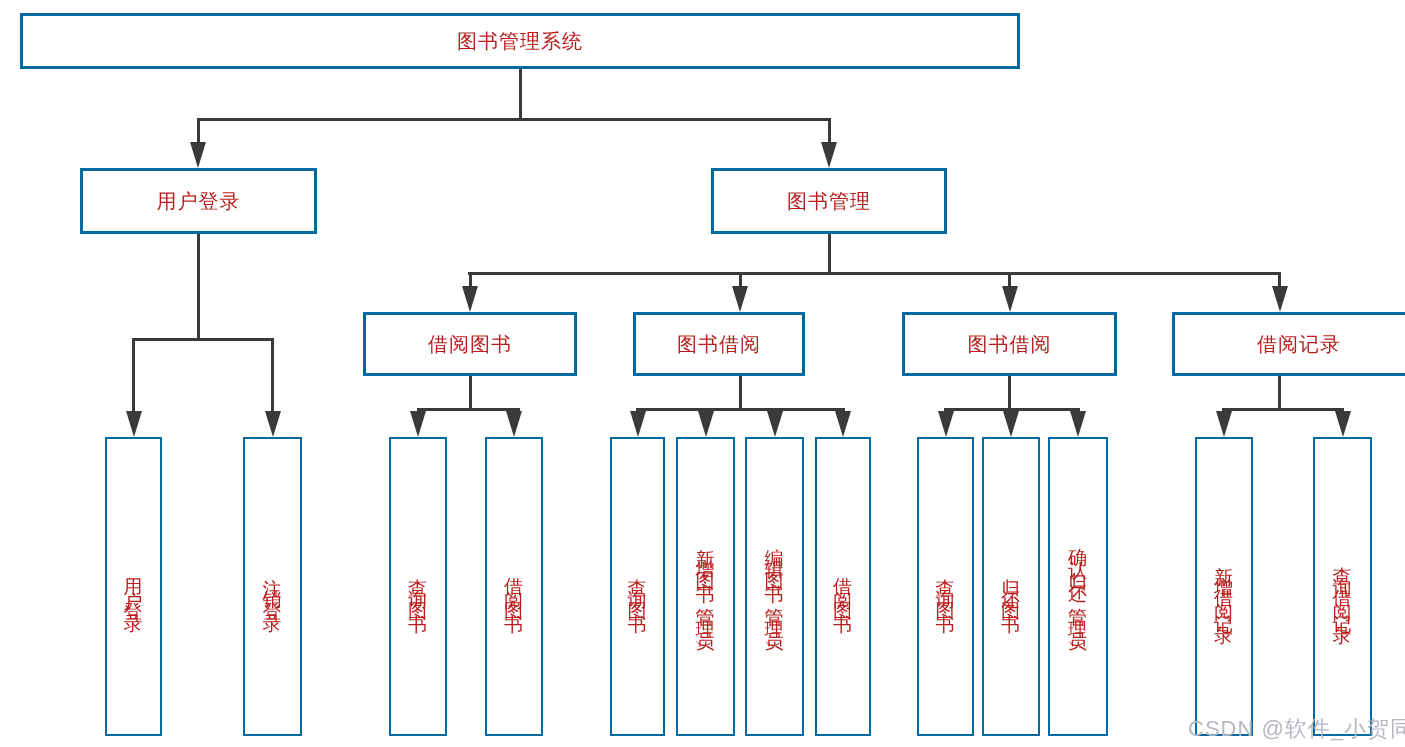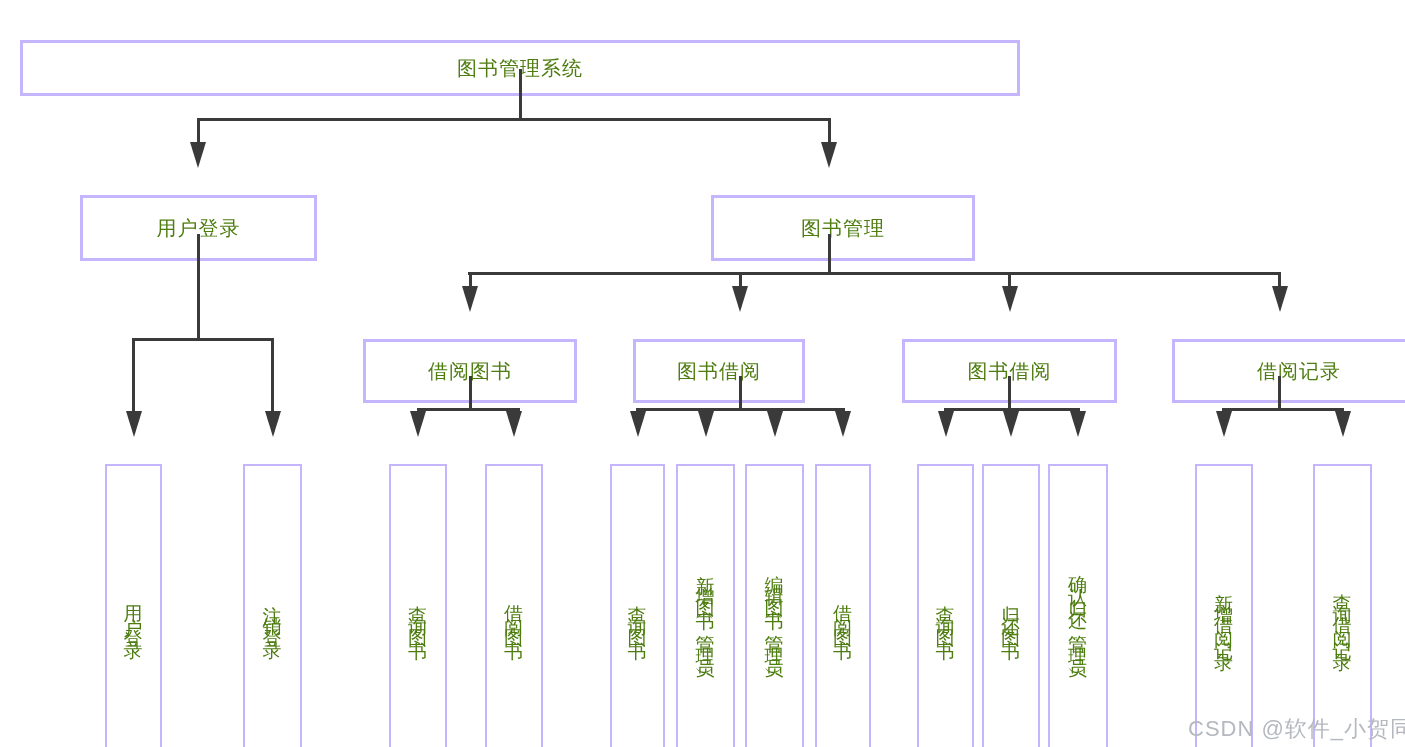--- a/index.html
+++ b/index.html
@@ -2,23 +2,23 @@
 <html><head>
 <meta charset="utf-8">
 <style>
   html,body{margin:0;padding:0;background:#ffffff;}
   .canvas{
     position:relative;width:1405px;height:747px;background:#ffffff;overflow:hidden;
     font-family:"Liberation Sans","DejaVu Sans",sans-serif;
   }
   .box{
     position:absolute;box-sizing:border-box;background:#ffffff;
-    border:3px solid #c4b5fd;color:#4d7c0f;
+    border:3px solid #0369a1;color:#b91c1c;
     display:flex;align-items:center;justify-content:center;
-    font-size:20px;letter-spacing:1px;white-space:nowrap;margin-top:27px;
+    font-size:20px;letter-spacing:1px;white-space:nowrap;
   }
   .leaf{
     border-width:2px;font-size:19px;
     writing-mode:vertical-rl;text-orientation:upright;
     letter-spacing:12px;white-space:normal;line-height:1;
   }
   .line{position:absolute;background:#3a3a3a;}
   .arrow{
     position:absolute;width:0;height:0;
     border-left:8px solid transparent;border-right:8px solid transparent;
@@ -30,21 +30,21 @@
   }
 </style>
 </head>
 <body>
 
 <div class="canvas">
 
   <div class="box" style="left:20px;top:13px;width:1000px;height:56px">图书管理系统</div>
 
   <div class="box" style="left:80px;top:168px;width:237px;height:66px">用户登录</div>
-  <div class="box" style="left:711px;top:168px;width:264px;height:66px">图书管理</div>
+  <div class="box" style="left:711px;top:168px;width:236px;height:66px">图书管理</div>
 
   <div class="box" style="left:363px;top:312px;width:214px;height:64px">借阅图书</div>
   <div class="box" style="left:633px;top:312px;width:172px;height:64px">图书借阅</div>
   <div class="box" style="left:902px;top:312px;width:215px;height:64px">图书借阅</div>
   <div class="box" style="left:1172px;top:312px;width:254px;height:64px">借阅记录</div>
 
   <div class="box leaf" style="left:105px;top:437px;width:57px;height:299px">用户登录</div>
   <div class="box leaf" style="left:243px;top:437px;width:59px;height:299px">注销登录</div>
 
   <div class="box leaf" style="left:389px;top:437px;width:58px;height:299px">查询图书</div>

